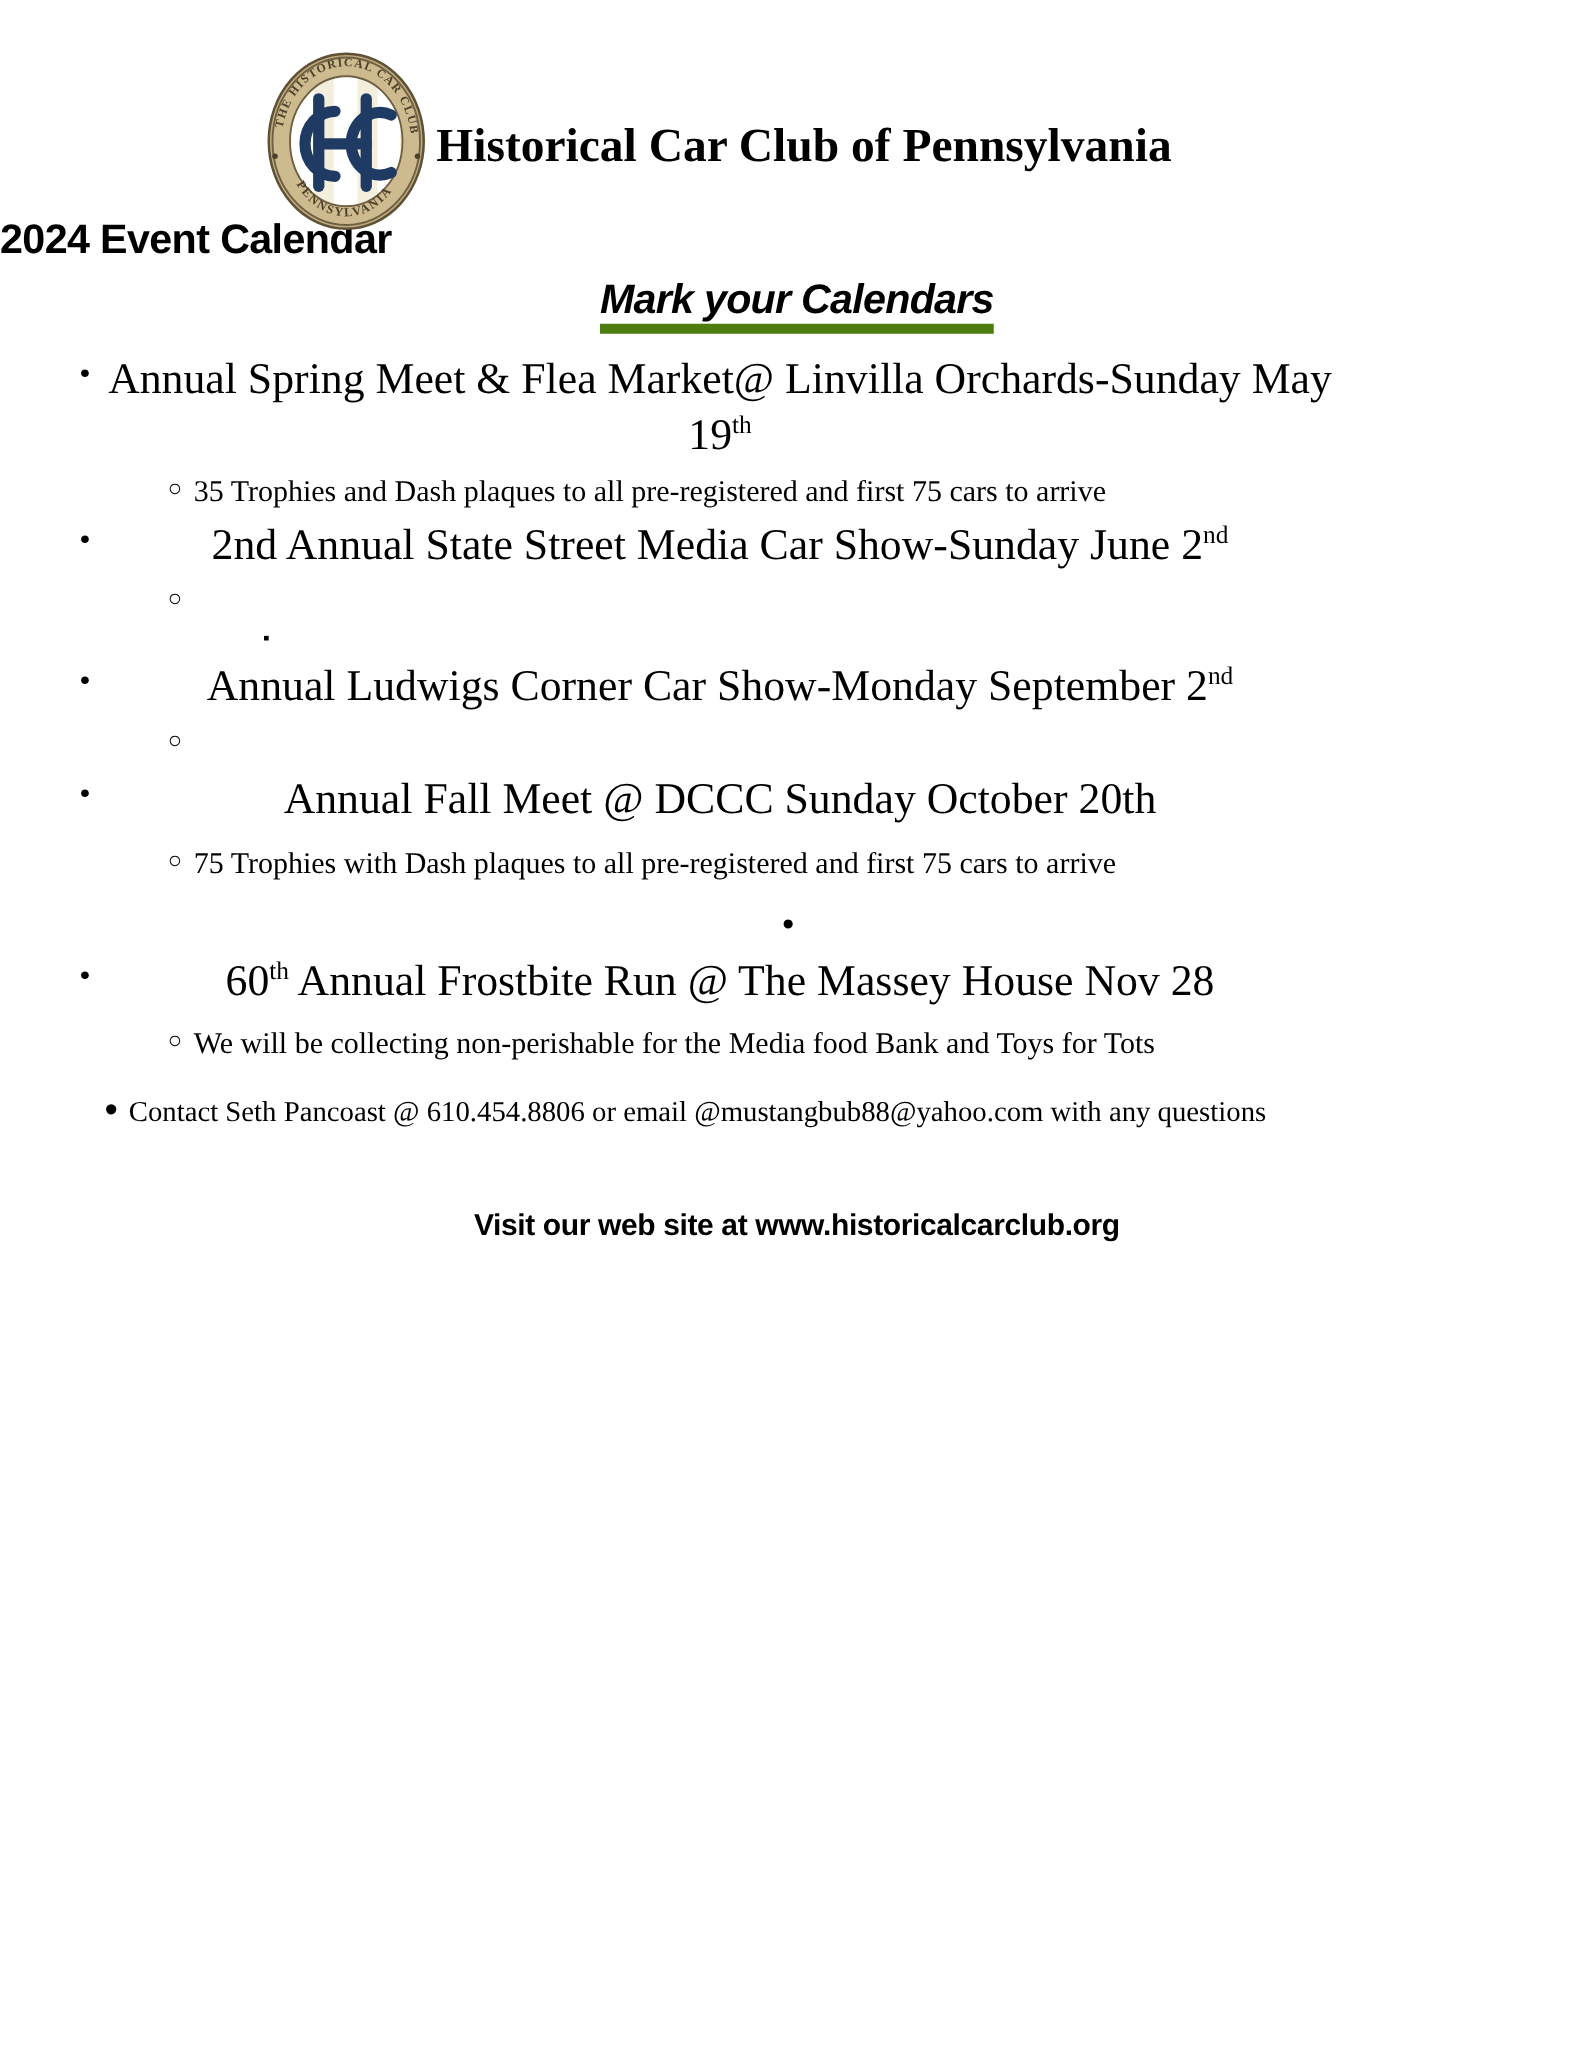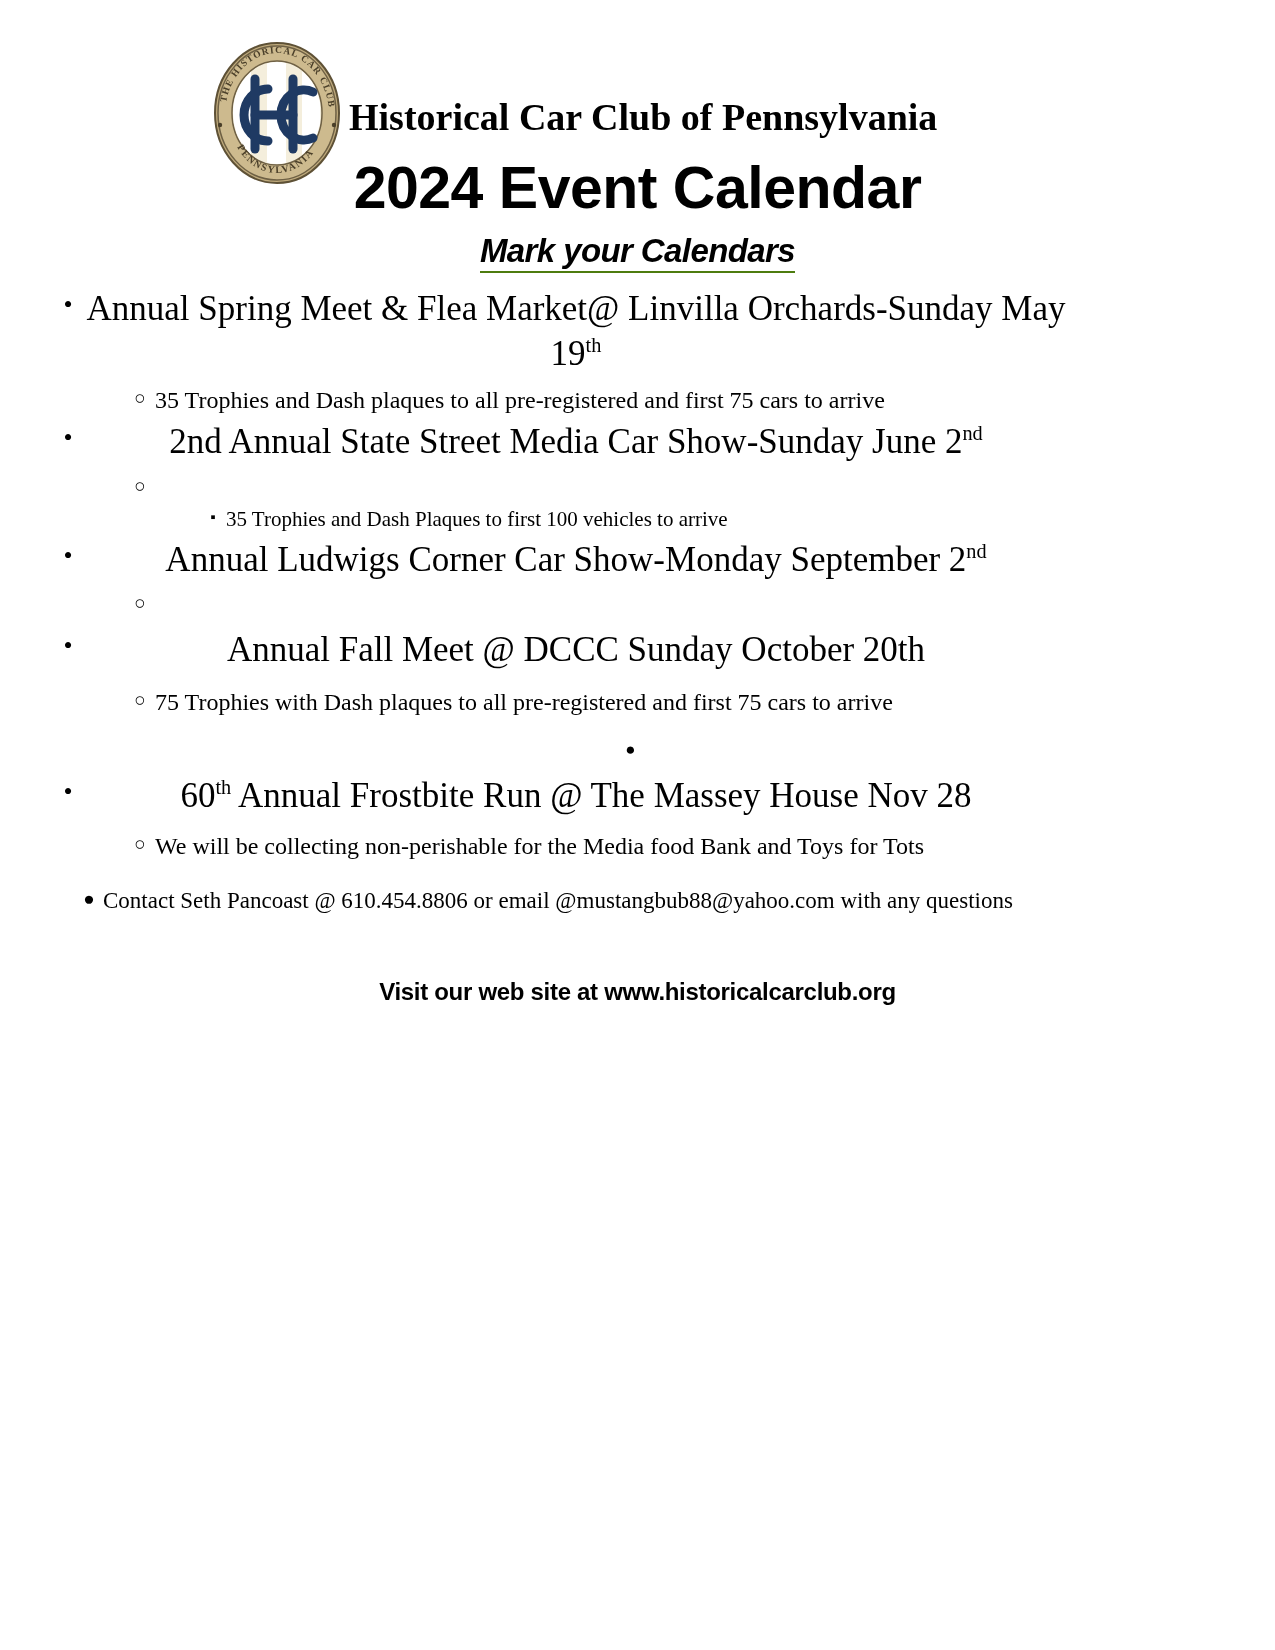--- a/index.html
+++ b/index.html
@@ -36,35 +36,35 @@
     font-weight: bold;
     font-size: 38px;
     letter-spacing: 0px;
     white-space: nowrap;
     line-height: 1;
     padding-top: 12px;
   }
 
   
   .doc-title {
-    text-align: center;
+    text-align: left;
     font-family: "Liberation Sans", "DejaVu Sans", sans-serif;
     font-weight: bold;
-    font-size: 59px;
+    font-size: 33px;
     letter-spacing: -0.5px;
-    margin-top: 4px;
+    margin-top: 22px;
   }
   .sub-title-row { text-align: center; margin-top: 10px; }
   .sub-title {
     display: inline-block;
     font-family: "Liberation Sans", "DejaVu Sans", sans-serif;
     font-weight: bold;
     font-style: italic;
     font-size: 33px;
-    border-bottom: 2px solid #4d7c0f;
+    border-bottom: 8px solid #4d7c0f;
     padding-bottom: 1px;
     letter-spacing: -0.6px;
   }
 
   
   .content { margin-top: 14px; }
 
   .row {
     display: flex;
     align-items: flex-start;
@@ -244,21 +244,20 @@
       <span class="mk">•</span>
       <span class="tx">
         <span>2nd Annual State Street Media Car Show-Sunday June 2</span><sup class="ord">nd</sup>
       </span>
     </div>
     <div class="row lv2 lv2b">
       <span class="mk">○</span>
     </div>
     <div class="row lv3">
       <span class="mk">▪</span>
-      <span class="tx">35 Trophies and Dash Plaques to first 100 vehicles to arrive</span>
     </div>
 
     <div class="row lv1">
       <span class="mk">•</span>
       <span class="tx">
         <span>Annual Ludwigs Corner Car Show-Monday September 2</span><sup class="ord">nd</sup>
       </span>
     </div>
     <div class="row lv2">
       <span class="mk">○</span>

